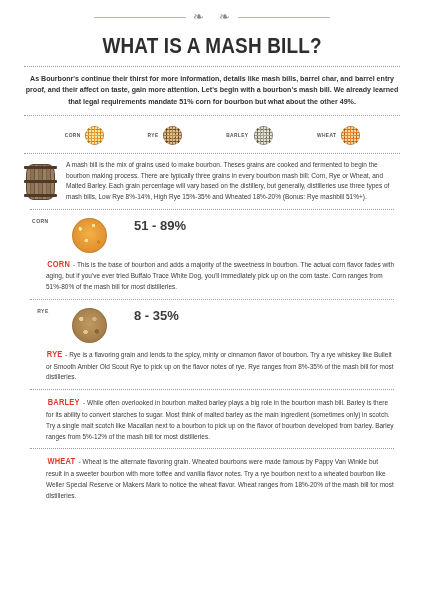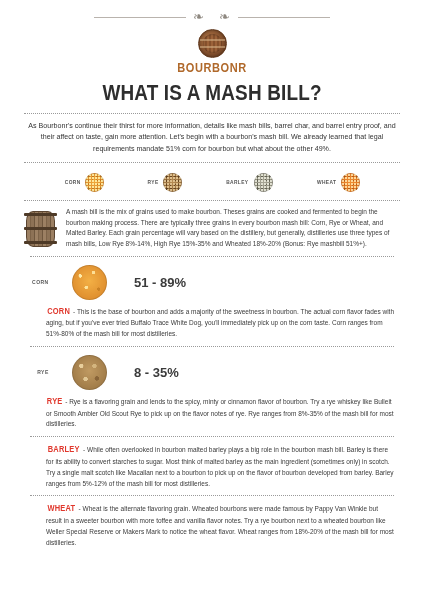--- a/index.html
+++ b/index.html
@@ -71,21 +71,21 @@
     margin:7px 24px;
   }
   .dotted.tight{margin:6px 24px;}
   .dotted.narrow{margin:6px 30px;}
 
   
   .intro{
     margin:0 22px;
     text-align:center;
     font-size:7.1px;
-    font-weight:normal;
+    font-weight:bold;
     line-height:1.62;
     color:#333;
   }
 
   
   .grain-strip{
     display:flex;justify-content:space-around;align-items:center;
     margin:3px 42px 0 42px;height:24px;
   }
   .grain-chip{display:flex;align-items:center;gap:4px;}
@@ -141,21 +141,21 @@
   .barrel .hoop{
     position:absolute;left:0;right:0;height:2.4px;background:#4e3a27;border-radius:1px;
   }
   .barrel .hoop.h1{top:4px;} .barrel .hoop.h2{top:18px;} .barrel .hoop.h3{top:32px;}
   .barrel-text{
     font-size:6.5px;line-height:1.62;color:#3a3a3a;flex:1;
   }
 
   
   .section{margin:0 22px;}
-  .sec-head{display:flex;align-items:center;gap:22px;margin:8px 0 0 2px;}
+  .sec-head{display:flex;align-items:flex-start;gap:22px;margin:8px 0 0 2px;}
   .sec-head .cap{
     font-size:5.6px;font-weight:bold;letter-spacing:.5px;color:#595959;
     width:26px;text-align:right;transform:scaleX(.9);
   }
   .big-dot{
     width:33px;height:33px;border-radius:50%;
     border:1px solid rgba(0,0,0,.12);
     flex:0 0 33px;
   }
   .big-dot.corn{
@@ -208,28 +208,20 @@
 
 <div class="page">
 
   <div class="ornament-row">
     <div class="orn-line"></div>
     <div class="orn-mark">❧</div>
     <div class="orn-mark">❧</div>
     <div class="orn-line"></div>
   </div>
 
-  <div class="logo-wrap">
-    <div class="logo-badge">
-      <div class="inner"></div>
-      <div class="band b1"></div>
-      <div class="band b2"></div>
-    </div>
-    <div class="logo-text">BOURBONR</div>
-  </div>
 
   <div class="title">WHAT IS A MASH BILL?</div>
 
   <div class="dotted"></div>
 
   <div class="intro">As Bourbonr's continue their thirst for more information, details like mash bills, barrel char, and barrel entry proof, and their affect on taste, gain more attention. Let's begin with a bourbon's mash bill. We already learned that legal requirements mandate 51% corn for bourbon but what about the other 49%.</div>
 
   <div class="dotted"></div>
 
   <div class="grain-strip">

